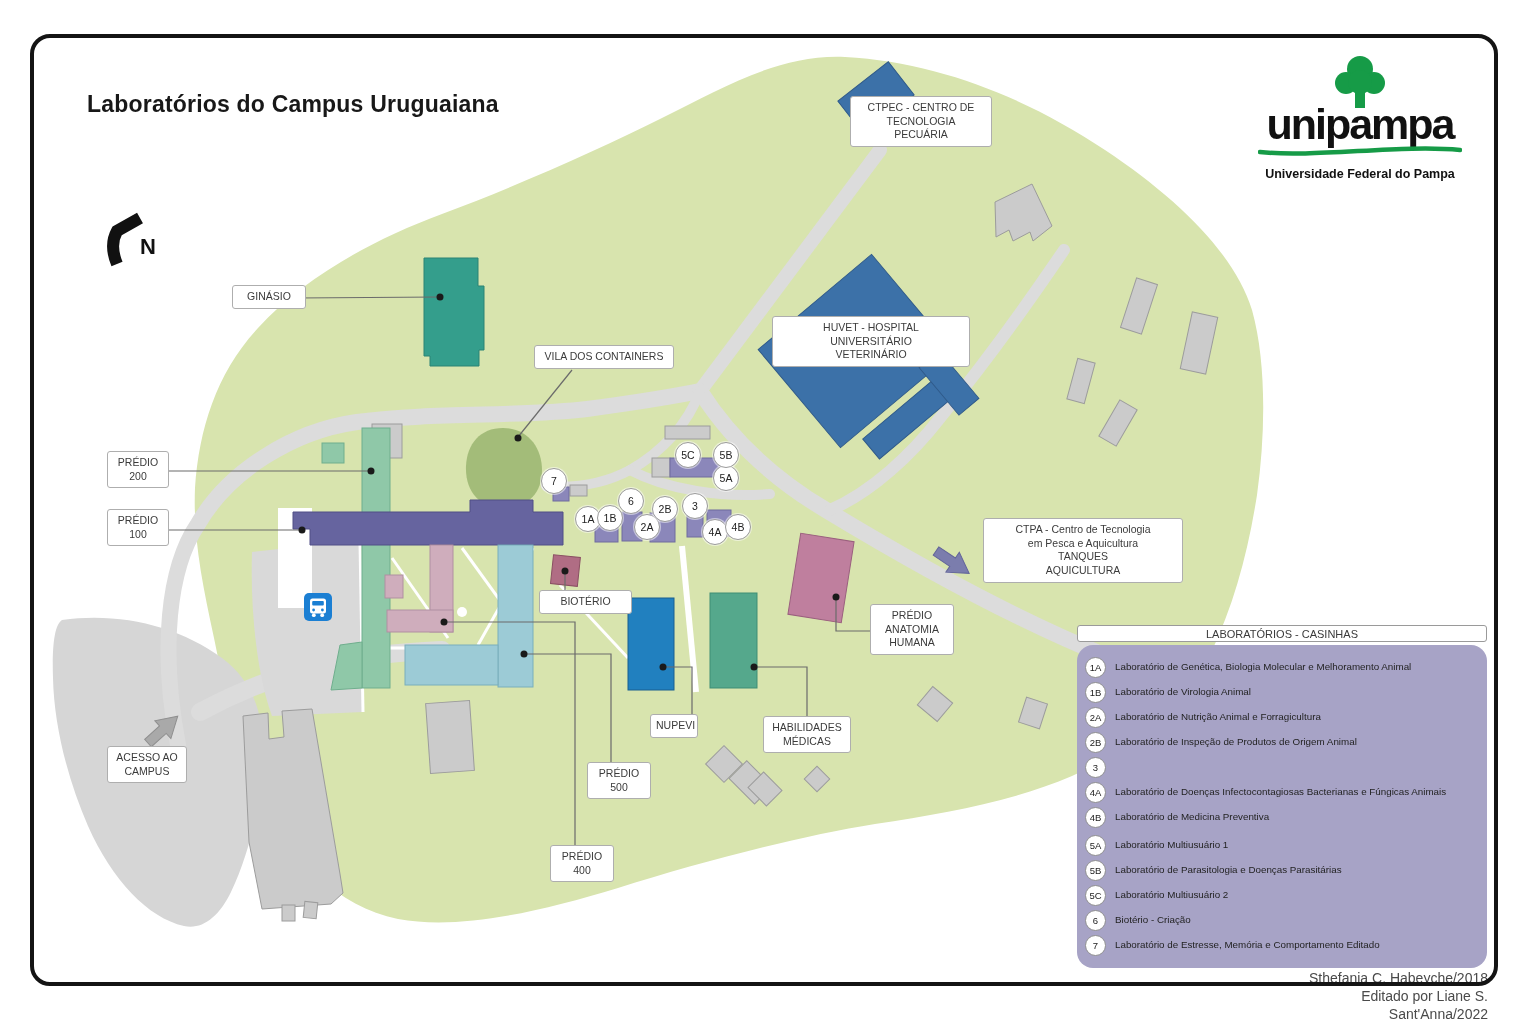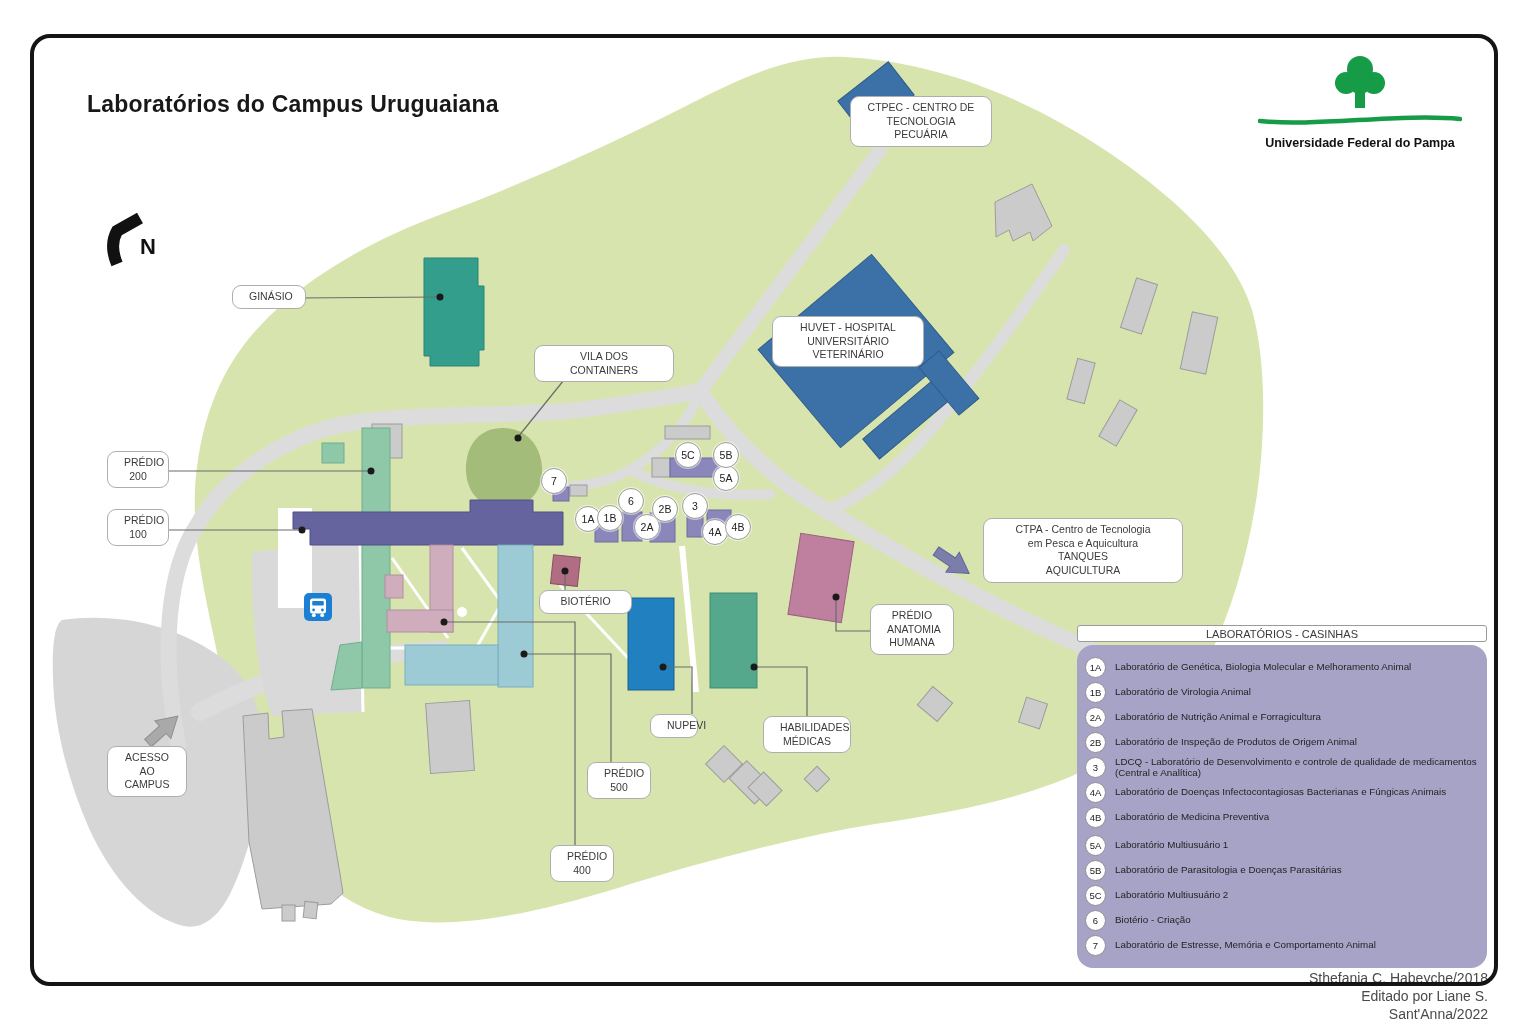--- a/index.html
+++ b/index.html
@@ -19,22 +19,22 @@
   }
   
   .logo{position:absolute;left:1253px;top:54px;width:214px;text-align:center;z-index:10;}
   .logo .wordmark{font-size:43px;font-weight:bold;letter-spacing:-2px;color:#111;line-height:.85;margin-top:-6px;}
   .logo .subtitle{font-size:12.5px;font-weight:bold;color:#111;margin-top:6px;}
   
   .north{position:absolute;left:100px;top:208px;width:80px;height:64px;z-index:10;}
   .north .n{position:absolute;left:40px;top:26px;font-size:22px;font-weight:bold;color:#111;}
   
   .map-label{
-    position:absolute;background:#fff;border:1.6px solid #aeaeae;border-radius:9px;
-    padding:4px 16px;font-size:10.5px;line-height:1.3;color:#3b3b3b;text-align:center;
+    position:absolute;background:#fff;border:1.6px solid #aeaeae;border-radius:3px;
+    padding:4px 5px;font-size:10.5px;line-height:1.3;color:#3b3b3b;text-align:center;
     box-sizing:border-box;white-space:pre-line;z-index:12;
   }
   
   .badge{
     position:absolute;width:24px;height:24px;border-radius:50%;background:#fff;
     border:1px solid #9a9a9a;display:flex;align-items:center;justify-content:center;
     font-size:10.5px;color:#222;transform:translate(-50%,-50%);z-index:13;
     box-shadow:0 0 0 1px rgba(255,255,255,.5);
   }
   
@@ -206,39 +206,40 @@
 <div class="logo">
   <svg width="58" height="54" viewBox="0 0 58 54">
     <g fill="#169b47">
       <circle cx="29" cy="15" r="13"></circle>
       <circle cx="15" cy="29" r="11"></circle>
       <circle cx="43" cy="29" r="11"></circle>
       <circle cx="29" cy="28" r="12"></circle>
       <rect x="24" y="36" width="10" height="18"></rect>
     </g>
   </svg>
+  <div class="wordmark">unipampa</div>
   <svg width="204" height="14" viewBox="0 0 204 14">
     <path d="M 2,9 C 55,15 145,1 202,7" stroke="#169b47" stroke-width="4.5" fill="none" stroke-linecap="round"></path>
   </svg>
   <div class="subtitle">Universidade Federal do Pampa</div>
 </div>
 
 <div class="north">
   <svg width="64" height="64" viewBox="0 0 64 64">
     <path d="M 17,56 C 12,44 12,32 17,23 L 40,10" stroke="#111" stroke-width="12" fill="none"></path>
   </svg>
   <span class="n">N</span>
 </div>
 
 <div class="map-label" style="left:232px;top:285px;width:74px;">GINÁSIO</div>
 <div class="map-label" style="left:534px;top:345px;width:140px;">VILA DOS CONTAINERS</div>
 <div class="map-label" style="left:850px;top:96px;width:142px;">CTPEC - CENTRO DE
 TECNOLOGIA
 PECUÁRIA</div>
-<div class="map-label" style="left:772px;top:316px;width:152px;">HUVET - HOSPITAL
+<div class="map-label" style="left:772px;top:316px;width:198px;">HUVET - HOSPITAL
 UNIVERSITÁRIO
 VETERINÁRIO</div>
 <div class="map-label" style="left:107px;top:451px;width:62px;">PRÉDIO
 200</div>
 <div class="map-label" style="left:107px;top:509px;width:62px;">PRÉDIO
 100</div>
 <div class="map-label" style="left:539px;top:590px;width:93px;">BIOTÉRIO</div>
 <div class="map-label" style="left:983px;top:518px;width:200px;">CTPA - Centro de Tecnologia
 em Pesca e Aquicultura
 TANQUES
@@ -294,21 +295,20 @@
   <div class="legend-row">
     <span class="legend-circle">2A</span>
     <span class="legend-label">Laboratório de Nutrição Animal e Forragicultura</span>
   </div>
   <div class="legend-row">
     <span class="legend-circle">2B</span>
     <span class="legend-label">Laboratório de Inspeção de Produtos de Origem Animal</span>
   </div>
   <div class="legend-row">
     <span class="legend-circle">3</span>
-    <span class="legend-label">LDCQ - Laboratório de Desenvolvimento e controle de qualidade de medicamentos (Central e Analítica)</span>
   </div>
   <div class="legend-row">
     <span class="legend-circle">4A</span>
     <span class="legend-label">Laboratório de Doenças Infectocontagiosas Bacterianas e Fúngicas Animais</span>
   </div>
   <div class="legend-row">
     <span class="legend-circle">4B</span>
     <span class="legend-label">Laboratório de Medicina Preventiva</span>
   </div>
   <div class="legend-row gap">
@@ -322,20 +322,20 @@
   <div class="legend-row">
     <span class="legend-circle">5C</span>
     <span class="legend-label">Laboratório Multiusuário 2</span>
   </div>
   <div class="legend-row">
     <span class="legend-circle">6</span>
     <span class="legend-label">Biotério - Criação</span>
   </div>
   <div class="legend-row">
     <span class="legend-circle">7</span>
-    <span class="legend-label">Laboratório de Estresse, Memória e Comportamento Animal</span>
+    <span class="legend-label">Laboratório de Estresse, Memória e Comportamento Editado</span>
   </div>
 </div>
 
 <div class="credits">
   <div>Sthefania C. Habeyche/2018</div>
   <div>Editado por Liane S. Sant'Anna/2022</div>
 </div>
 
 </body></html>

